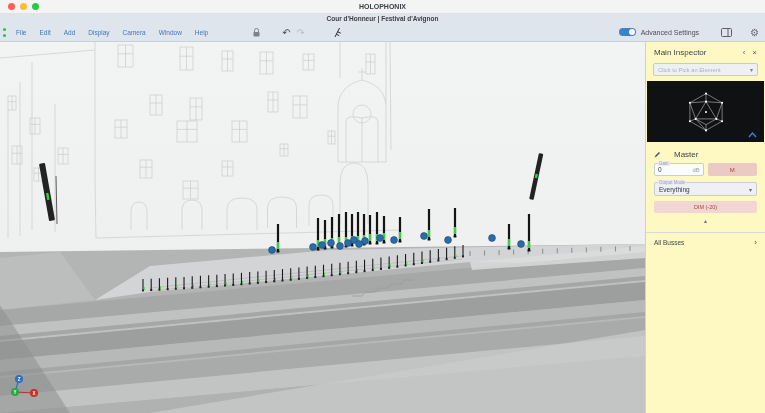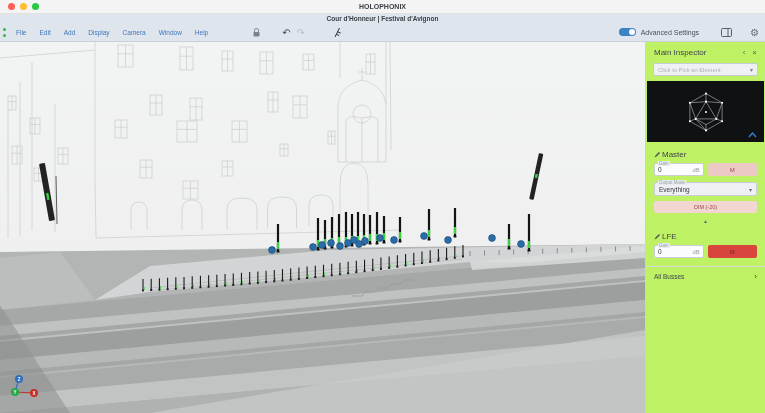--- a/index.html
+++ b/index.html
@@ -36,34 +36,34 @@
   .adv-label { font-size:7px; color:#4a4f57; margin-right:22px; }
   .gear { font-size:10px; color:#666b73; margin-left:18px; }
 
   
   .viewport { position:absolute; left:0; top:42px; width:645px; height:371px;
     background:linear-gradient(#f2f3f3,#ededee); overflow:hidden; }
   .viewport svg { display:block; }
 
   
   .inspector { position:absolute; left:645px; top:42px; width:120px; height:371px;
-    background:#bef264; border-left:1px solid #ccd1d8; font-size:6.5px; color:#3f444c; }
+    background:#fef9c3; border-left:1px solid #ccd1d8; font-size:6.5px; color:#3f444c; }
   .insp-header { display:flex; align-items:center; padding:6px 8px 4px 8px; }
   .insp-title { font-size:8px; font-weight:500; flex:1; }
   .insp-back { font-size:8px; color:#555a62; margin-right:7px; }
   .insp-close { font-size:8px; color:#555a62; }
   .picker { margin:2px 7px 5px 7px; height:13px; border:1px solid #c6cbd3; border-radius:2px;
     display:flex; align-items:center; padding:0 4px; background:#eef0f4; }
   .picker-text { flex:1; font-size:5.8px; color:#acb1ba; }
   .picker-caret { font-size:6px; color:#7a8089; }
   .preview { position:relative; margin:0 1px; height:61px; background:#101113;
     display:flex; align-items:center; justify-content:center; }
   .preview .expand { position:absolute; right:7px; bottom:4px; }
   .section { padding:0 8px; }
-  .sec-head { display:flex; align-items:center; gap:1px; margin-top:8px; margin-bottom:4px; }
+  .sec-head { display:flex; align-items:center; gap:13px; margin-top:8px; margin-bottom:4px; }
   .sec-name { font-size:8px; color:#3f444c; }
   .row2 { display:flex; gap:4px; }
   .field { position:relative; width:50px; height:13px; border:1px solid #c9cdd5;
     border-radius:2px; background:#fbfcfd; display:flex; align-items:center; padding:0 3px; }
   .field .flabel { position:absolute; top:-3.5px; left:3px; font-size:4.5px; color:#9aa0a9;
     background:#e9ecf0; padding:0 1px; }
   .field .fval { flex:1; font-size:6.5px; color:#33383f; }
   .field .funit { font-size:5.8px; color:#9aa0a9; }
   .mbtn { width:50px; height:13px; border-radius:2px; display:flex; align-items:center;
     justify-content:center; font-size:6px; }
@@ -512,36 +512,20 @@
       </div>
       <div class="select">
         <span class="flabel">Output Mode</span>
         <span class="sval">Everything</span>
         <span class="scaret">▾</span>
       </div>
       <div class="dimbtn">DIM (-20)</div>
       <div class="collapse">▴</div>
     </div>
 
-    <div class="section">
-      <div class="sec-head">
-        <svg width="7" height="7" viewBox="0 0 7 7">
-            <path d="M0.5,6.5 L1.5,4.5 L5,1 L6,2 L2.5,5.5 Z" fill="#4a4f57"></path>
-          </svg>
-        <span class="sec-name">LFE</span>
-      </div>
-      <div class="row2">
-        <div class="field">
-          <span class="flabel">Gain</span>
-          <span class="fval">0</span>
-          <span class="funit">dB</span>
-        </div>
-        <div class="mbtn active">M</div>
-      </div>
-    </div>
 
 
     <div class="busses">
       <span class="busses-label">All Busses</span>
       <span class="busses-chev">›</span>
     </div>
   </aside>
 </div>
 
 </body></html>

